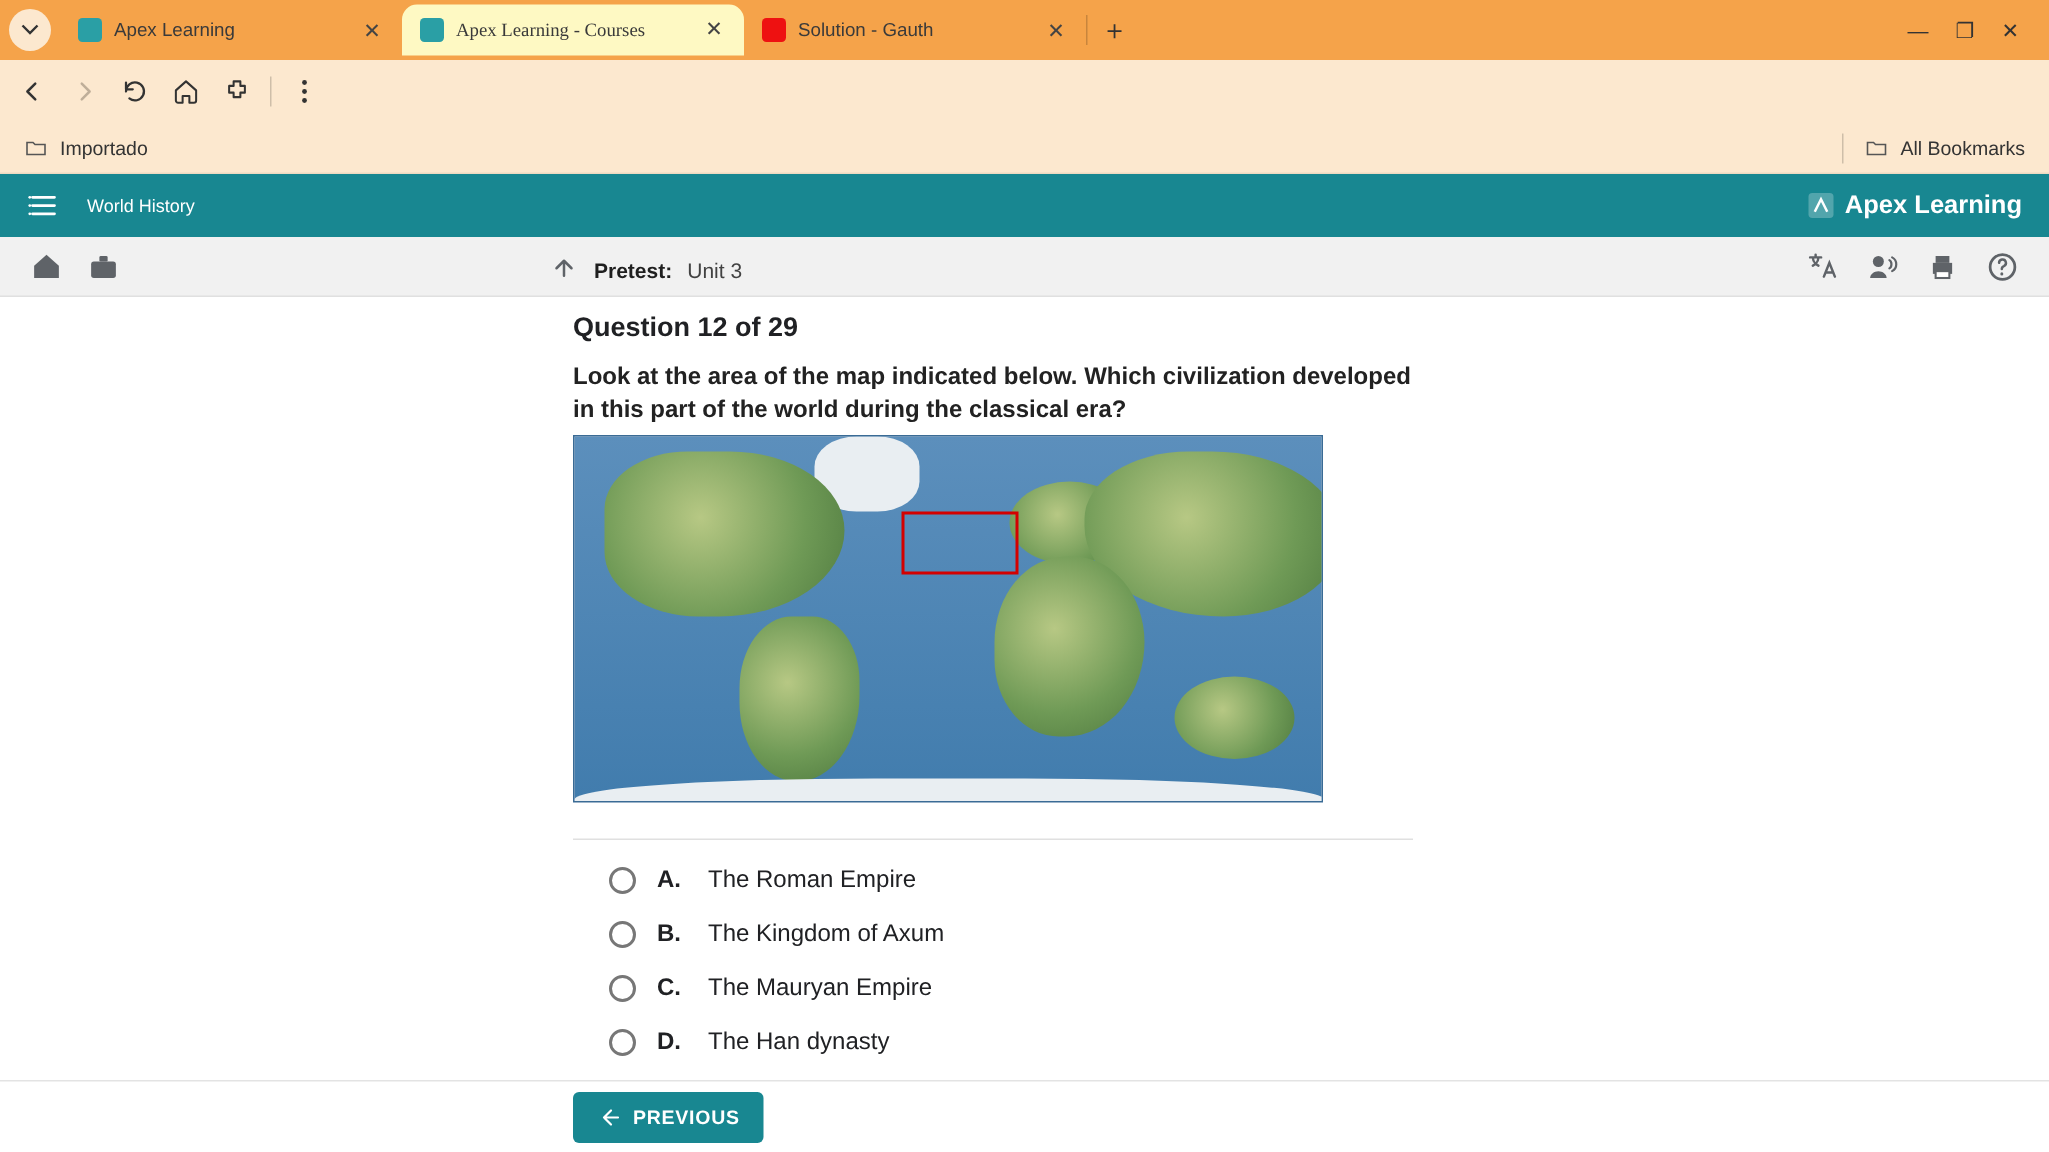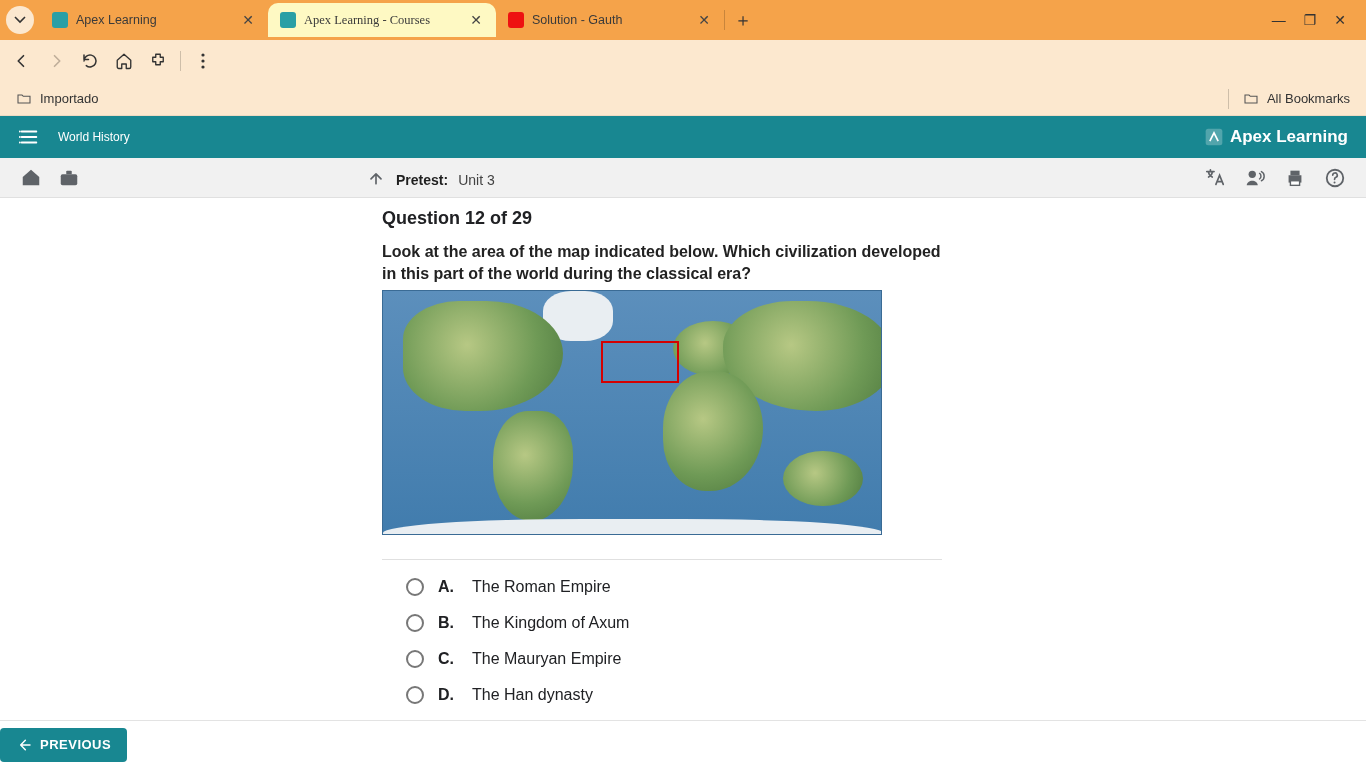--- a/index.html
+++ b/index.html
@@ -69,21 +69,21 @@
   .antarctica { left:0; bottom:-20px; width:500px; height:35px; border-radius:40%; }
   .highlight-box { position:absolute; border:2px solid #d40000; left:218px; top:50px; width:78px; height:42px; }
 
   .divider { border-top:1px solid #e0e0e0; margin:24px 0 18px; }
   .choices { display:flex; flex-direction:column; gap:18px; padding-left:24px; }
   .choice { display:flex; align-items:center; gap:14px; font-size:16px; }
   .radio { width:18px; height:18px; border:2px solid #777; border-radius:50%; flex-shrink:0; }
   .choice .letter { font-weight:700; width:20px; }
 
   
-  .footer { position:absolute; left:0; right:0; bottom:0; height:48px; border-top:1px solid #e3e3e3; background:#fff; display:flex; align-items:center; }
+  .footer { position:absolute; left:0; right:0; bottom:0; height:48px; border-top:1px solid #e3e3e3; background:#fff; display:flex; align-items:center; padding-left:382px; }
   .prev-btn { background:#188791; color:#fff; border:none; border-radius:4px; height:34px; padding:0 16px; font-size:13px; font-weight:600; letter-spacing:0.5px; display:flex; align-items:center; gap:8px; }
   svg { display:block; }
 </style>
 </head>
 <body>
 
 <div class="browser-chrome">
   <div class="tab-strip">
     <div class="tab-dropdown">
       <svg width="12" height="12" viewBox="0 0 12 12">

